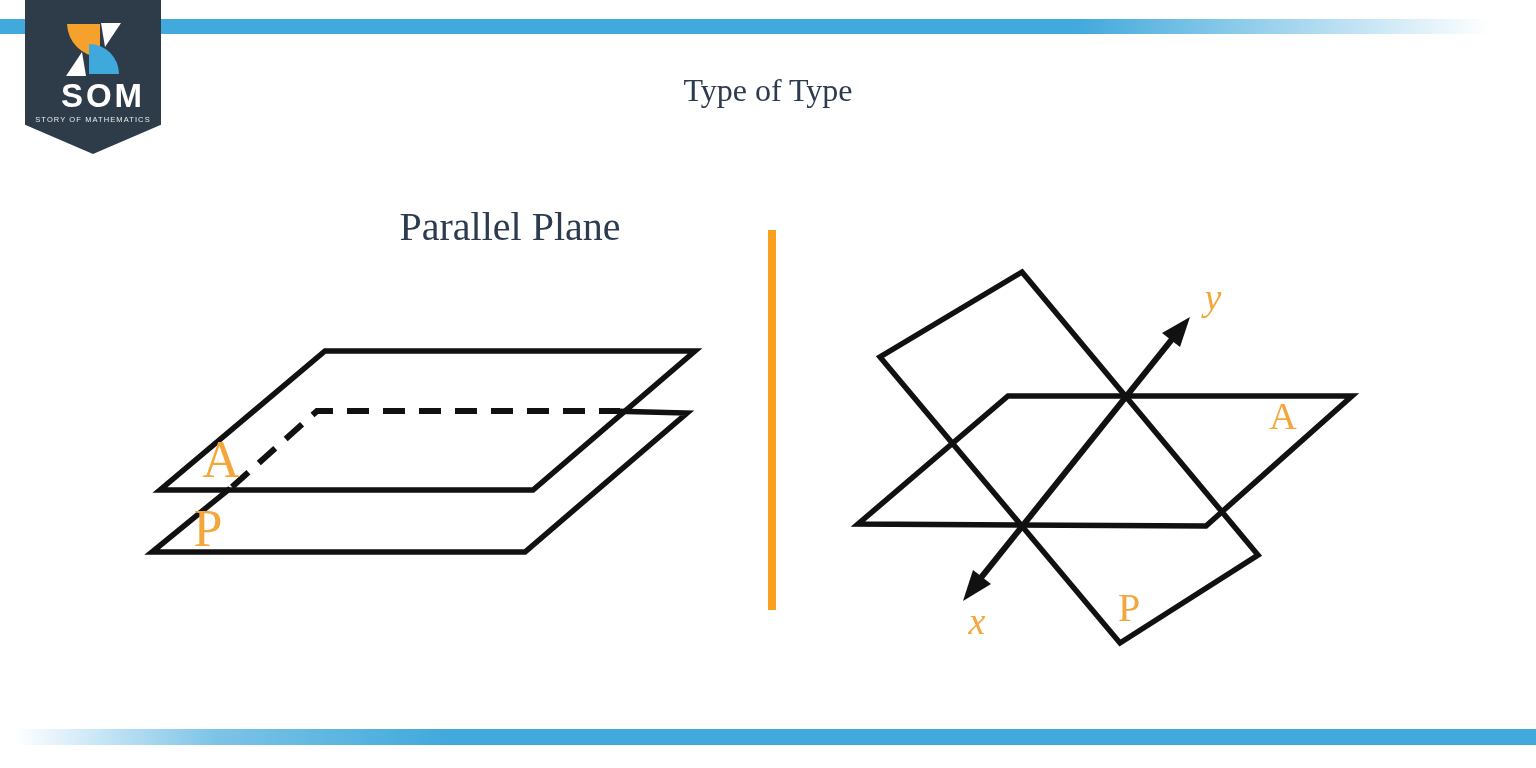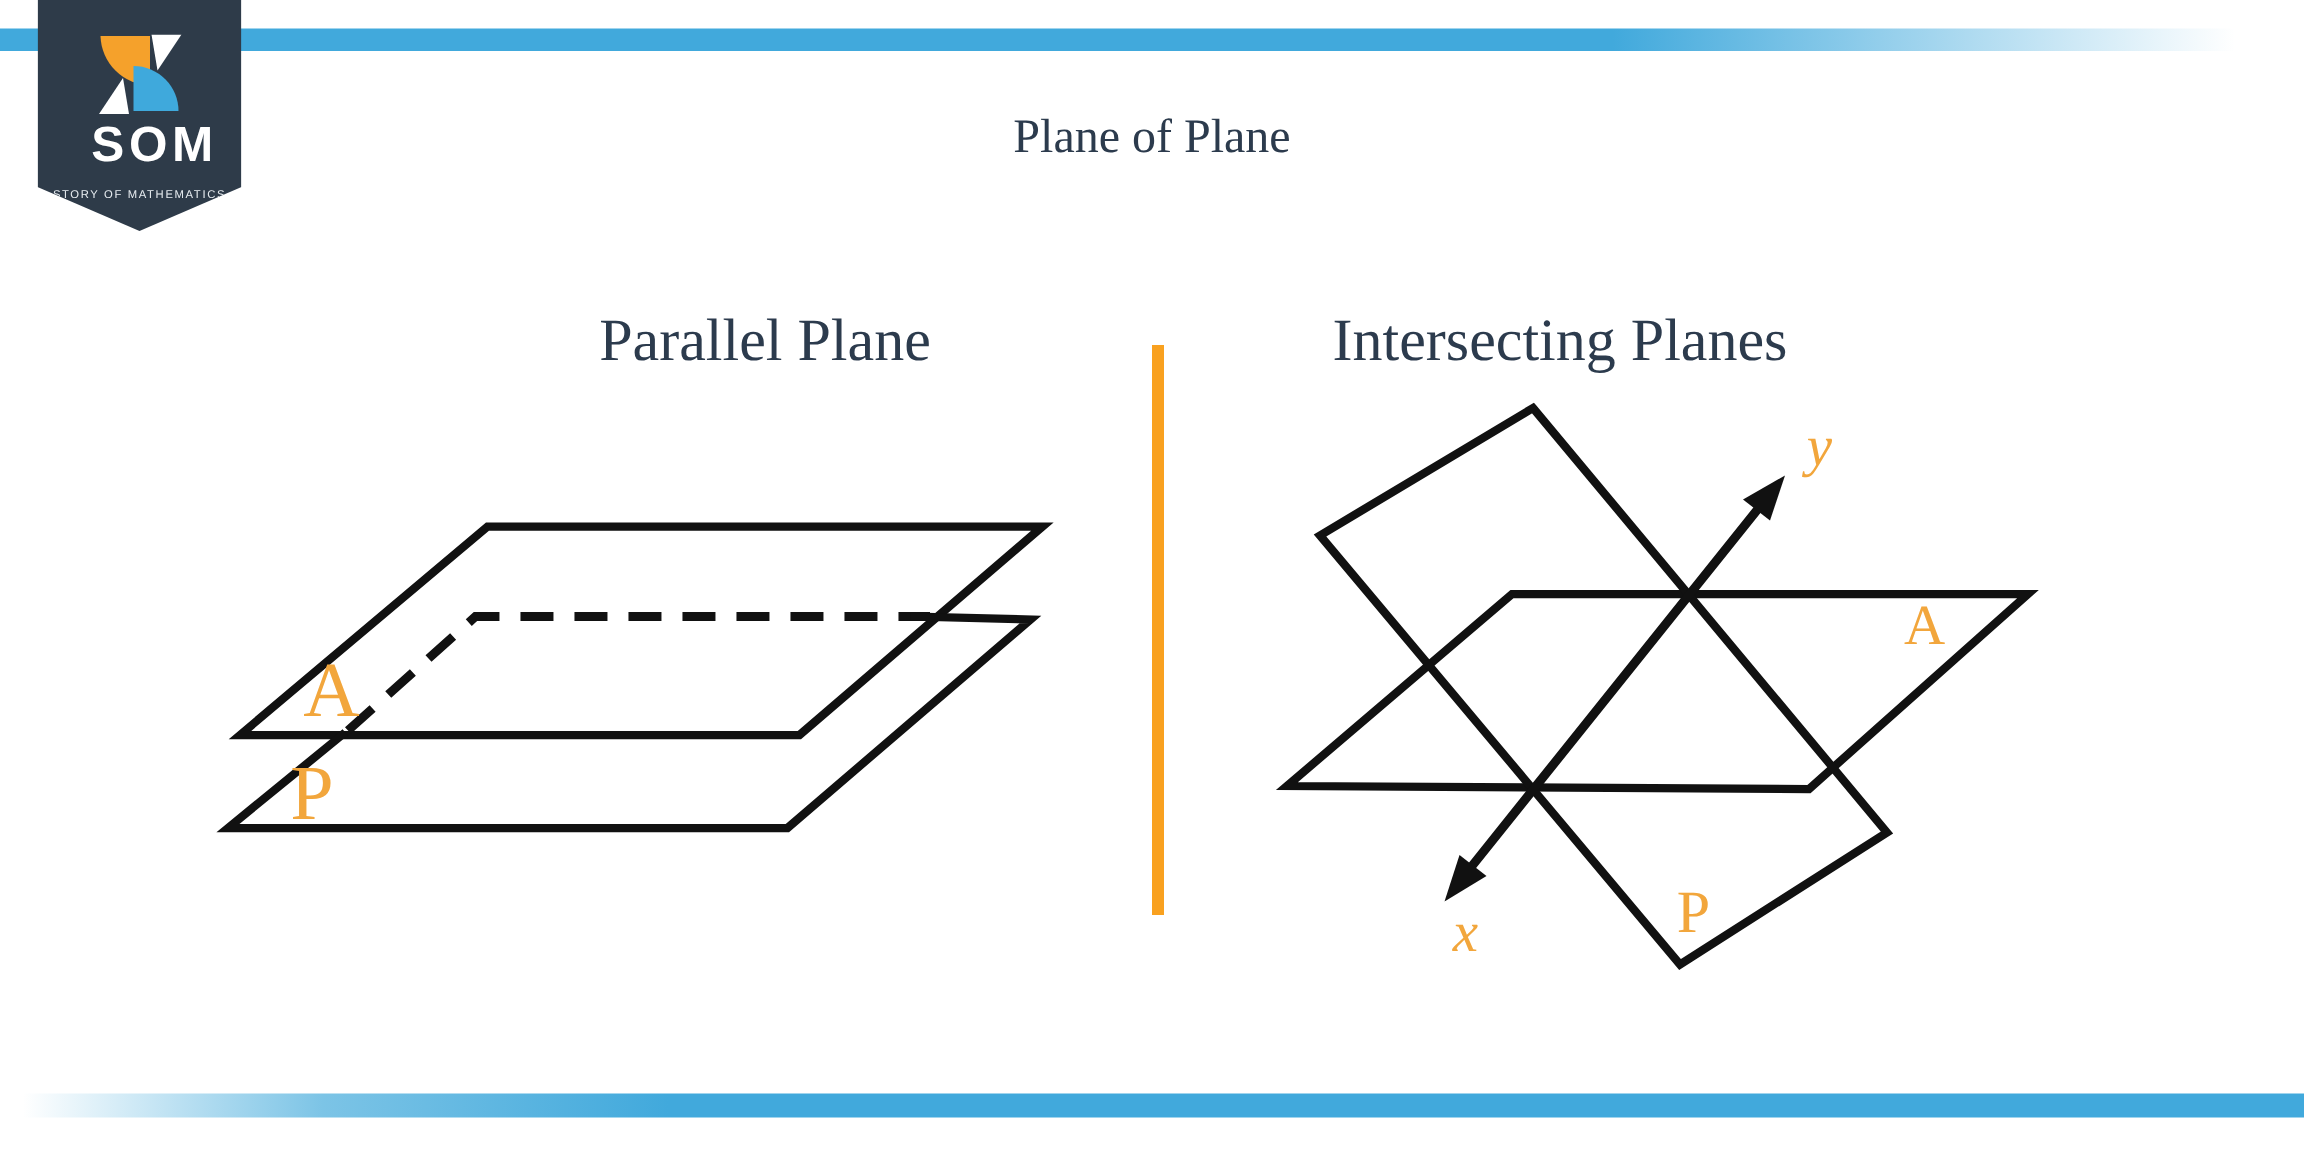--- a/index.html
+++ b/index.html
@@ -27,21 +27,21 @@
     z-index: 5;
   }
   .logo-icon { margin-top: 23px; width: 57px; height: 53px; }
   .logo-word {
     font-family: "Liberation Sans", sans-serif; font-weight: bold;
     font-size: 33px; line-height: 1; color: #ffffff; letter-spacing: 3px;
     margin-top: 3px; margin-left: 20px;
   }
   .logo-tagline {
     font-family: "Liberation Sans", sans-serif; font-size: 7.5px;
-    color: #e8edf1; letter-spacing: 1.1px; margin-top: 13px; white-space: nowrap;
+    color: #e8edf1; letter-spacing: 1.1px; margin-top: 3px; white-space: nowrap;
   }
 
   
   .page-title {
     position: absolute; left: 768px; top: 72px; transform: translateX(-50%);
     font-size: 32px; color: #2c3b4d; white-space: nowrap;
   }
   .section-heading {
     position: absolute; top: 203px; transform: translateX(-50%);
     font-size: 40px; color: #2c3b4d; white-space: nowrap;
@@ -72,23 +72,22 @@
     <svg class="logo-icon" viewBox="0 0 57 53">
       <path d="M35,1 L2,1 A34,34 0 0 0 35,34 Z" fill="#f5a12b"></path>
       <polygon points="36,0 56,0 40,24" fill="#ffffff"></polygon>
       <path d="M24,51 L54,51 A30,30 0 0 0 24,21 Z" fill="#3fa9dc"></path>
       <polygon points="21,53 1,53 17,29" fill="#ffffff"></polygon>
     </svg>
     <div class="logo-word">SOM</div>
     <div class="logo-tagline">STORY OF MATHEMATICS</div>
   </div>
 
-  <div class="page-title">Plane of Plane</div>
+  <div class="page-title">Type of Type</div>
   <div class="section-heading heading-left">Parallel Plane</div>
-  <div class="section-heading heading-right">Intersecting Planes</div>
 
   <div class="divider"></div>
 
   <svg class="diagram-layer" viewBox="0 0 1536 768">
 
     <g stroke="#111111" stroke-width="5.5" fill="none" stroke-linecap="square">
 
       <polygon points="325,351 695,351 533,490 160,490"></polygon>
 
       <polyline points="232,487 317,411 620,411" stroke-dasharray="22 14" stroke-width="6" stroke-linecap="butt"></polyline>

